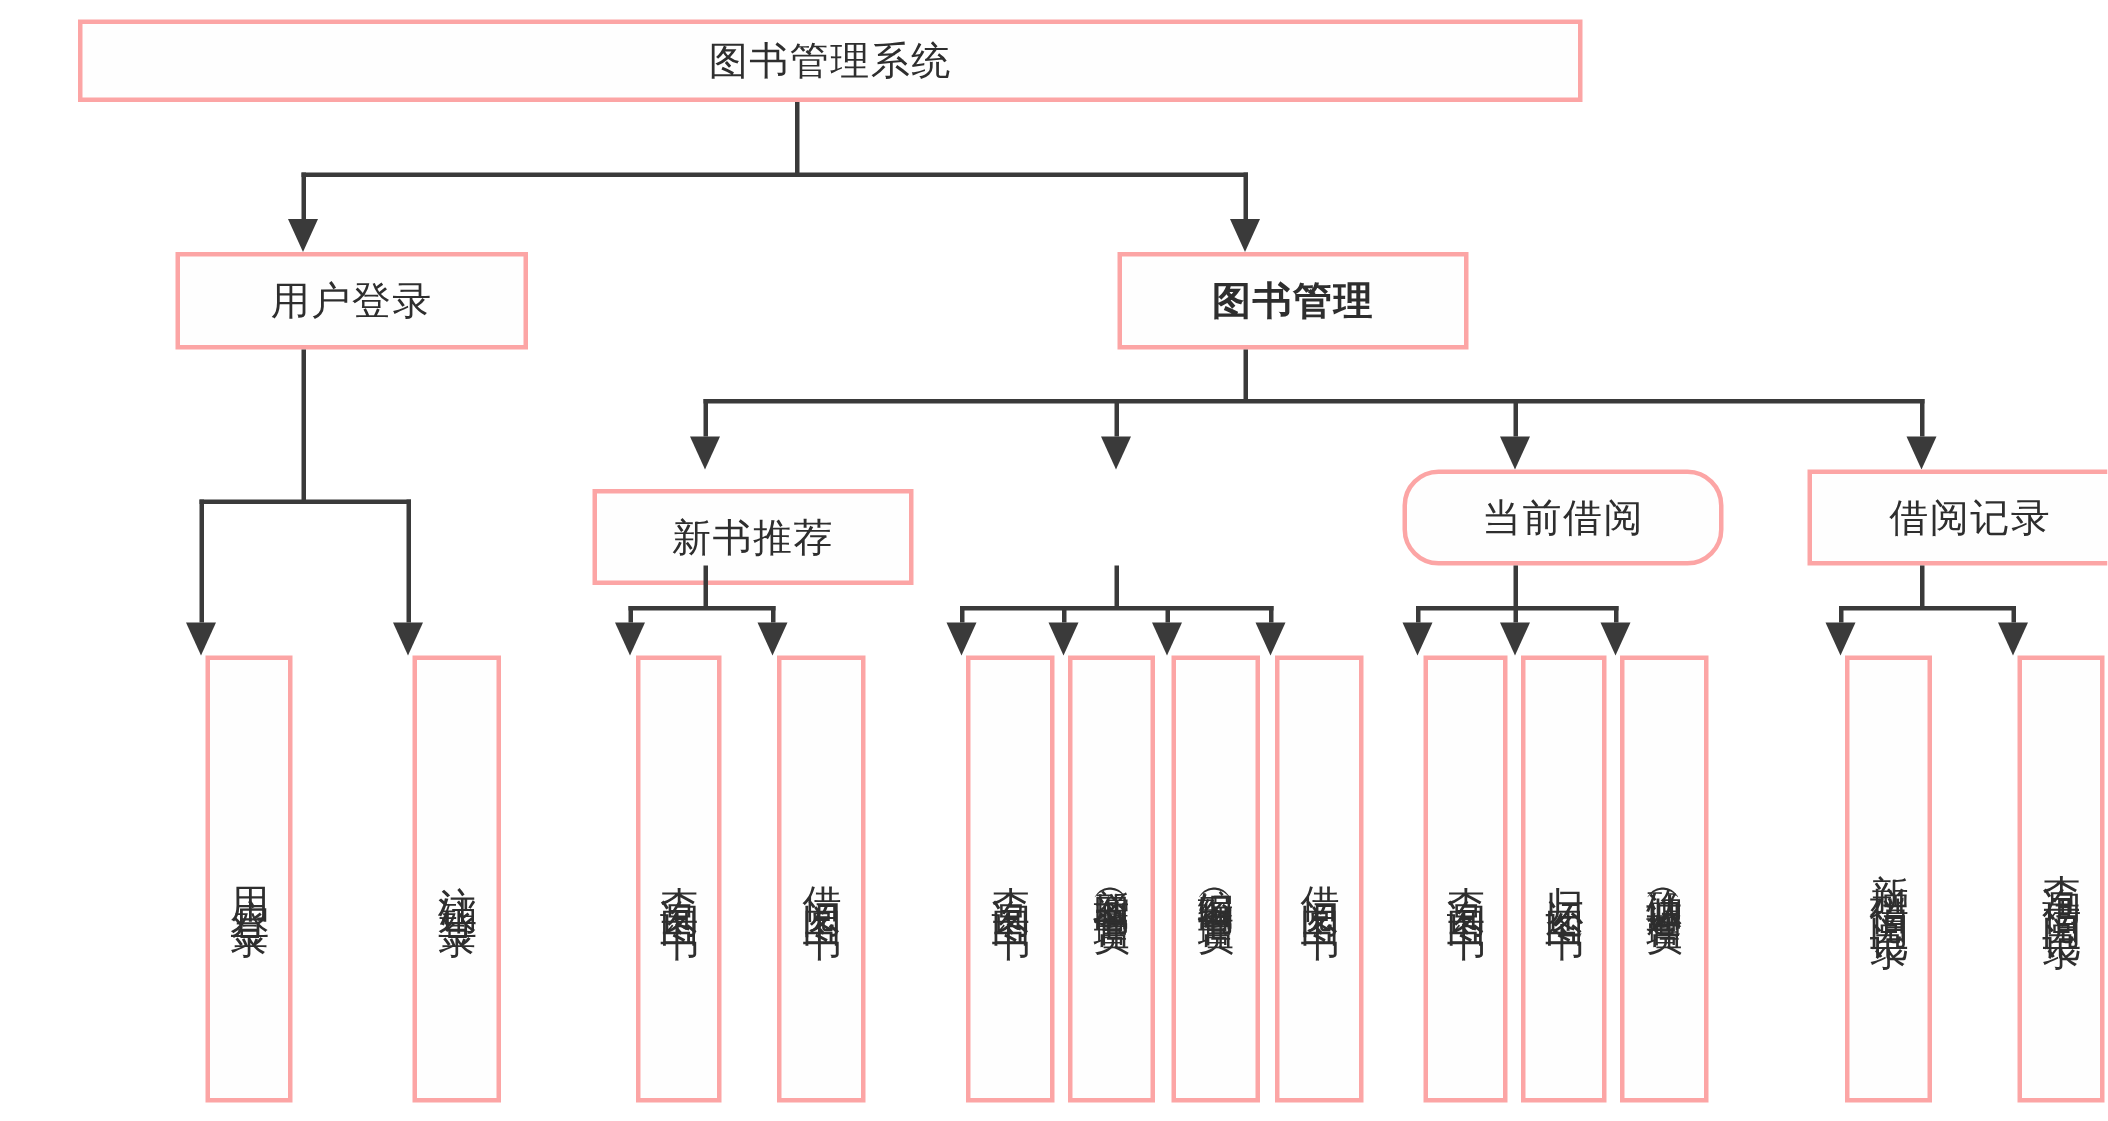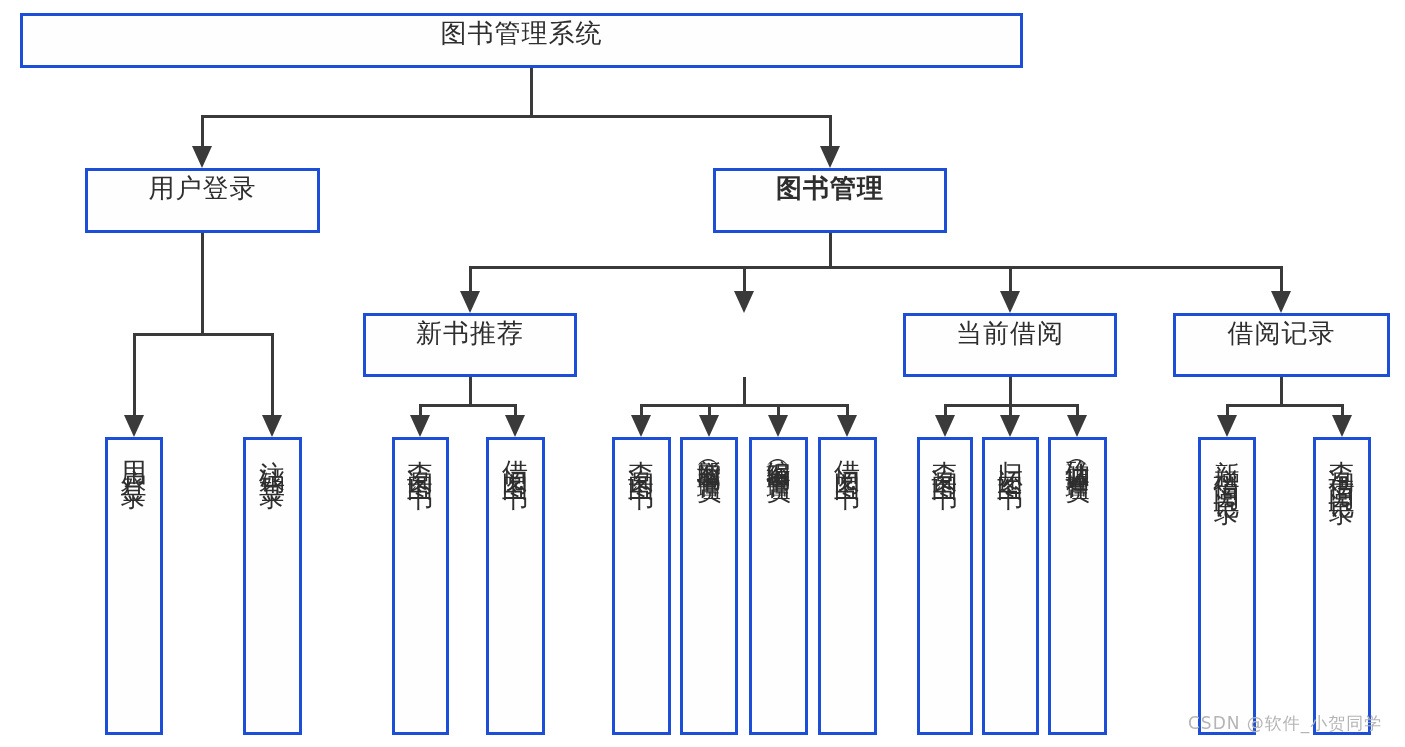--- a/index.html
+++ b/index.html
@@ -3,22 +3,22 @@
 <meta charset="utf-8">
 <style>
   html,body { margin:0; padding:0; background:#ffffff; }
   .canvas {
     position:relative; width:1405px; height:747px;
     background:#ffffff; overflow:hidden;
     font-family:"DejaVu Sans", sans-serif;
   }
   .box {
     position:absolute; box-sizing:border-box;
-    border:3px solid #1d4ed8; background:#fefefe;
-    display:flex; align-items:flex-start; justify-content:center;
+    border:3px solid #fca5a5; background:#fefefe;
+    display:flex; align-items:center; justify-content:center;margin-left:32px;
   }
   .hlabel {
     font-size:26px; color:#2e2e2e; white-space:nowrap; letter-spacing:1px;
   }
   .vlabel {
     writing-mode:vertical-rl; text-orientation:mixed;
     font-size:26px; color:#2e2e2e; letter-spacing:8px; line-height:1;
   }
   .vlabel.tight { font-size:24px; letter-spacing:3px; }
   .vl { position:absolute; width:3px; background:#3a3a3a; }
@@ -67,24 +67,24 @@
   <div class="hl" style="left:469px; top:266px; width:814px;"></div>
   <div class="vl" style="left:469px; top:266px; height:25px;"></div>
   <div class="tri" style="left:460px; top:291px;"></div>
   <div class="vl" style="left:743px; top:266px; height:25px;"></div>
   <div class="tri" style="left:734px; top:291px;"></div>
   <div class="vl" style="left:1009px; top:266px; height:25px;"></div>
   <div class="tri" style="left:1000px; top:291px;"></div>
   <div class="vl" style="left:1280px; top:266px; height:25px;"></div>
   <div class="tri" style="left:1271px; top:291px;"></div>
 
-  <div class="box" style="left:363px; top:313px; width:214px; height:64px;">
+  <div class="box" style="left:363px; top:326px; width:214px; height:64px;">
     <span class="hlabel">新书推荐</span>
   </div>
-  <div class="box" style="left:903px; top:313px; width:214px; height:64px;">
+  <div class="box" style="left:903px; top:313px; width:214px; height:64px;border-radius:24px;">
     <span class="hlabel">当前借阅</span>
   </div>
   <div class="box" style="left:1173px; top:313px; width:217px; height:64px;">
     <span class="hlabel">借阅记录</span>
   </div>
 
   <div class="vl" style="left:469px; top:377px; height:29px;"></div>
   <div class="hl" style="left:419px; top:404px; width:98px;"></div>
   <div class="vl" style="left:419px; top:404px; height:11px;"></div>
   <div class="tri" style="left:410px; top:415px;"></div>
@@ -155,15 +155,14 @@
     <span class="vlabel tight">确认归还（管理员）</span>
   </div>
 
   <div class="box" style="left:1198px; top:437px; width:58px; height:298px;">
     <span class="vlabel">新增借阅记录</span>
   </div>
   <div class="box" style="left:1313px; top:437px; width:58px; height:298px;">
     <span class="vlabel">查询借阅记录</span>
   </div>
 
-  <div class="watermark">CSDN @软件_小贺同学</div>
 
 </div>
 
 </body></html>

